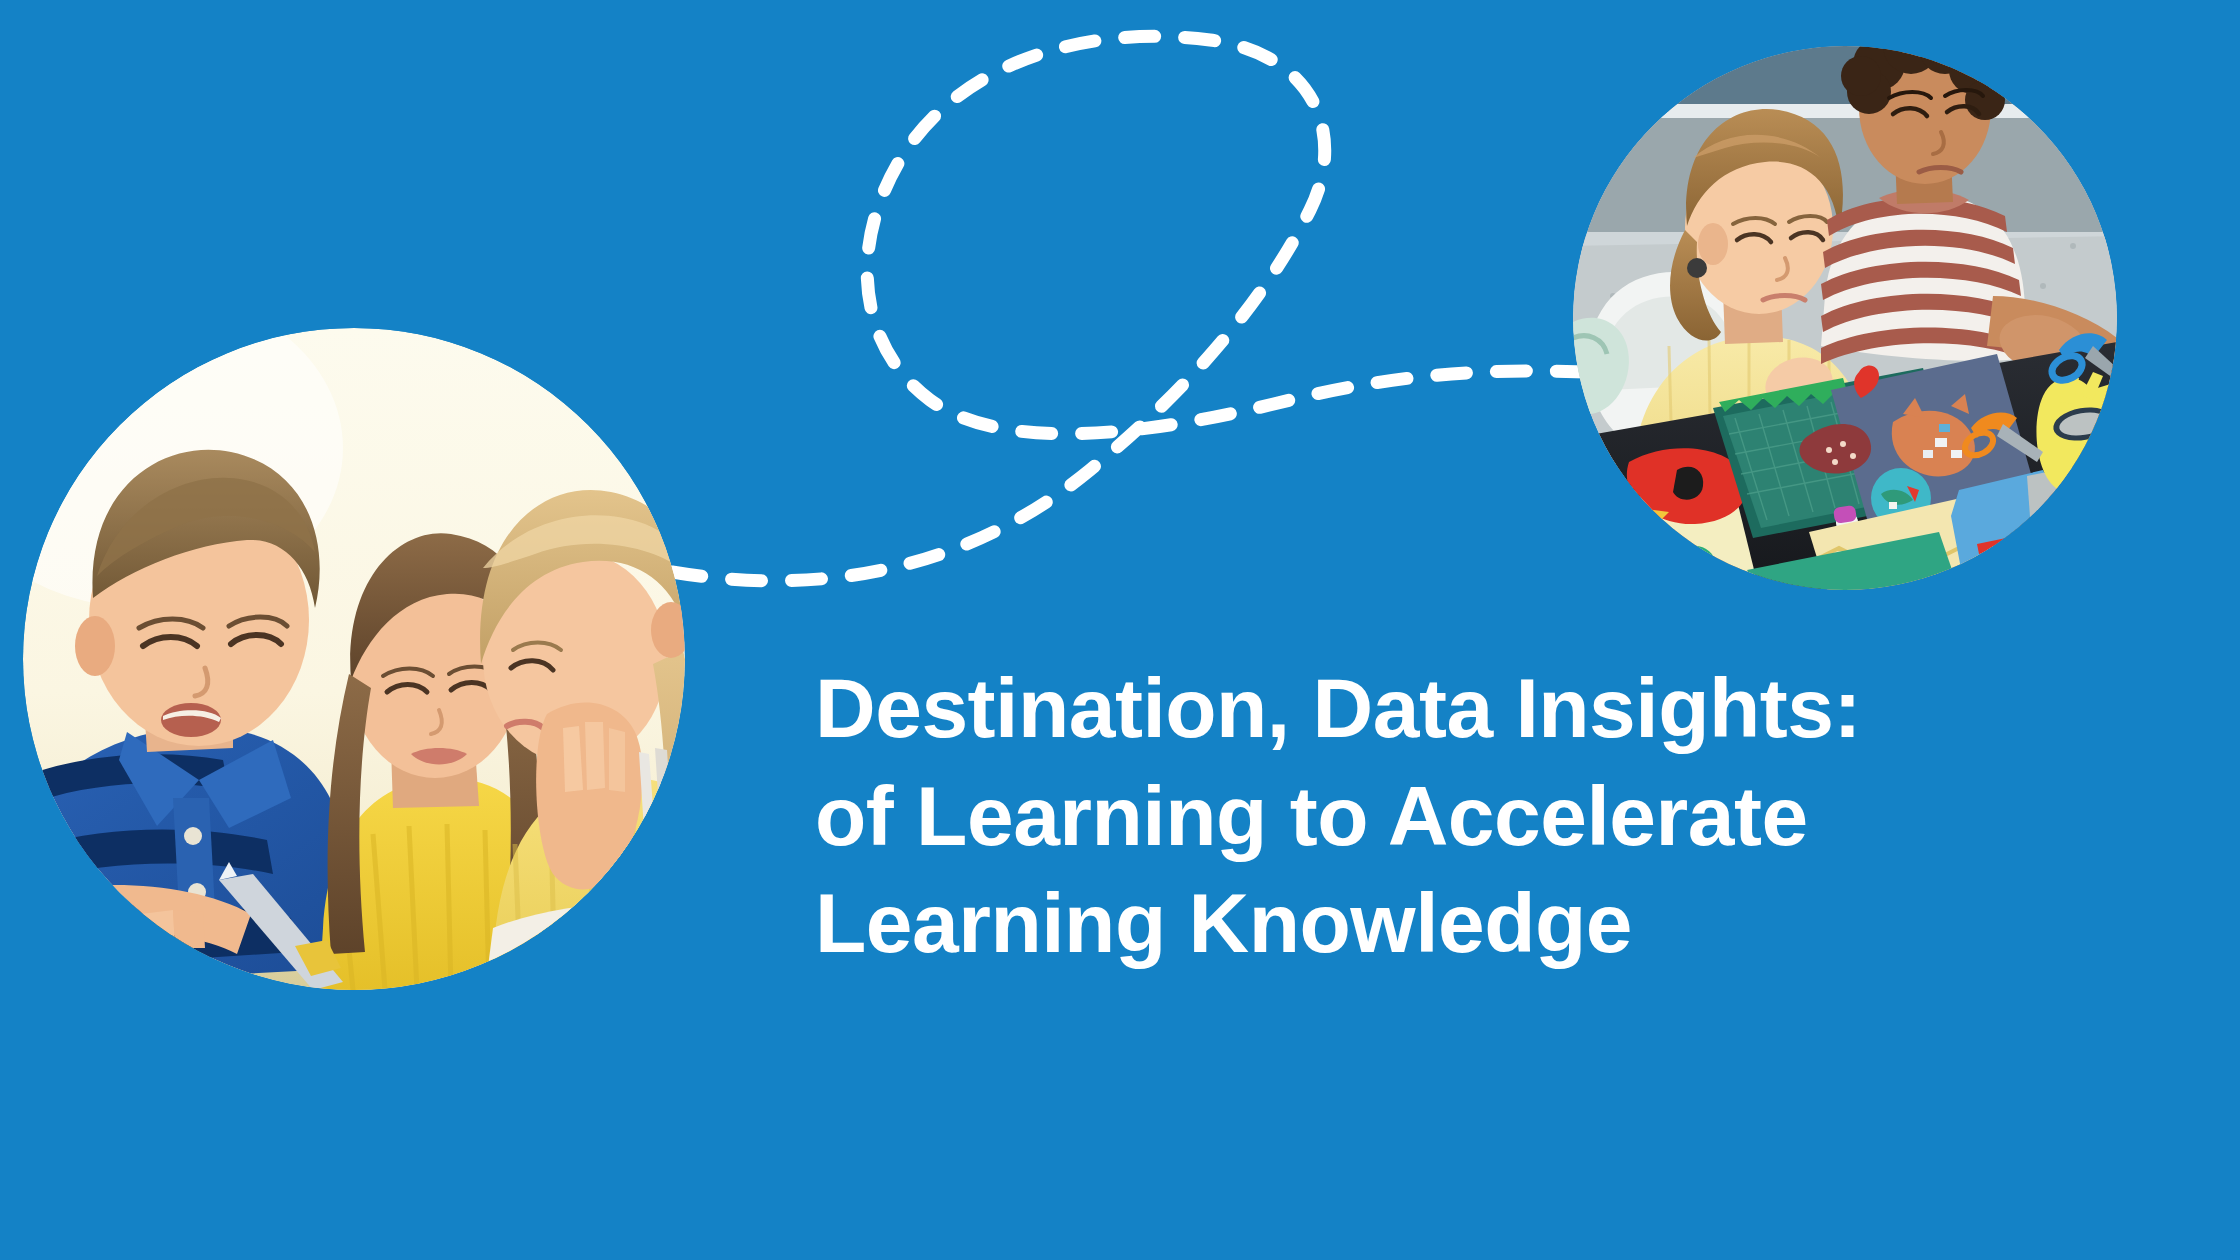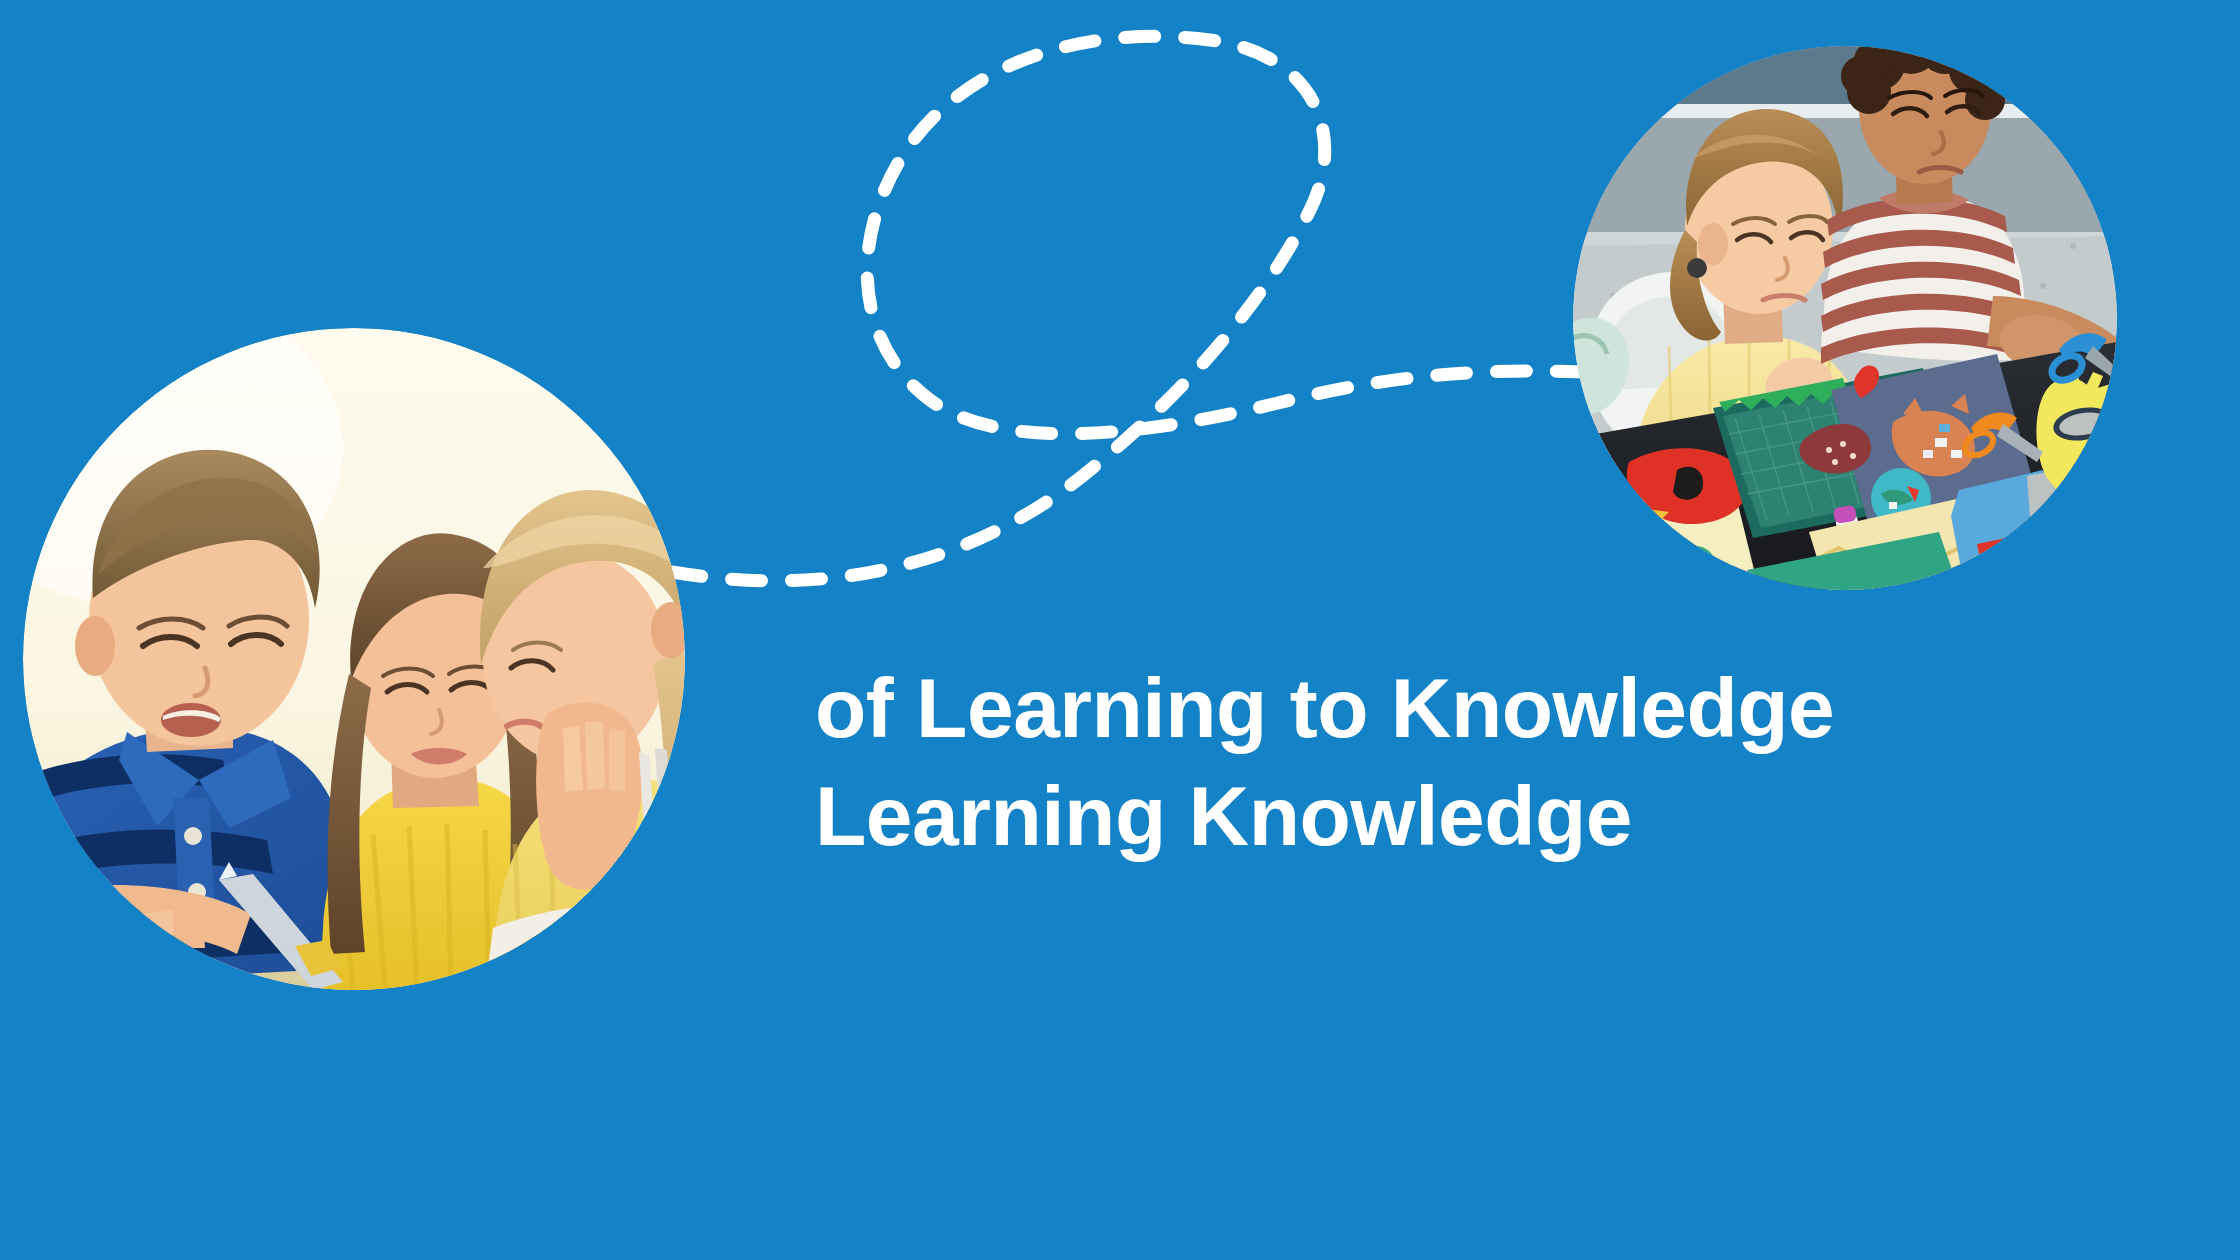--- a/index.html
+++ b/index.html
@@ -428,17 +428,18 @@
         <path d="M520 300 L544 322 L540 332 L512 312 Z" fill="#9aa6ad"></path>
 
         <path d="M398 382 C410 366, 432 362, 444 372 L432 388 C424 380, 410 382, 404 392 Z" fill="#f08a1e"></path>
         <ellipse cx="406" cy="398" rx="15" ry="10" fill="none" stroke="#f08a1e" stroke-width="6" transform="rotate(-28 406 398)"></ellipse>
         <path d="M430 378 L470 406 L464 416 L424 390 Z" fill="#a8b2b8"></path>
       </g>
     </svg>
   </div>
 
   <div class="headline">
-    <span class="line">of Learning to Knowledge</span>
+    <span class="line">Destination, Data Insights:</span>
+    <span class="line">of Learning to Accelerate</span>
     <span class="line">Learning Knowledge</span>
   </div>
 
 </div>
 
 </body></html>

